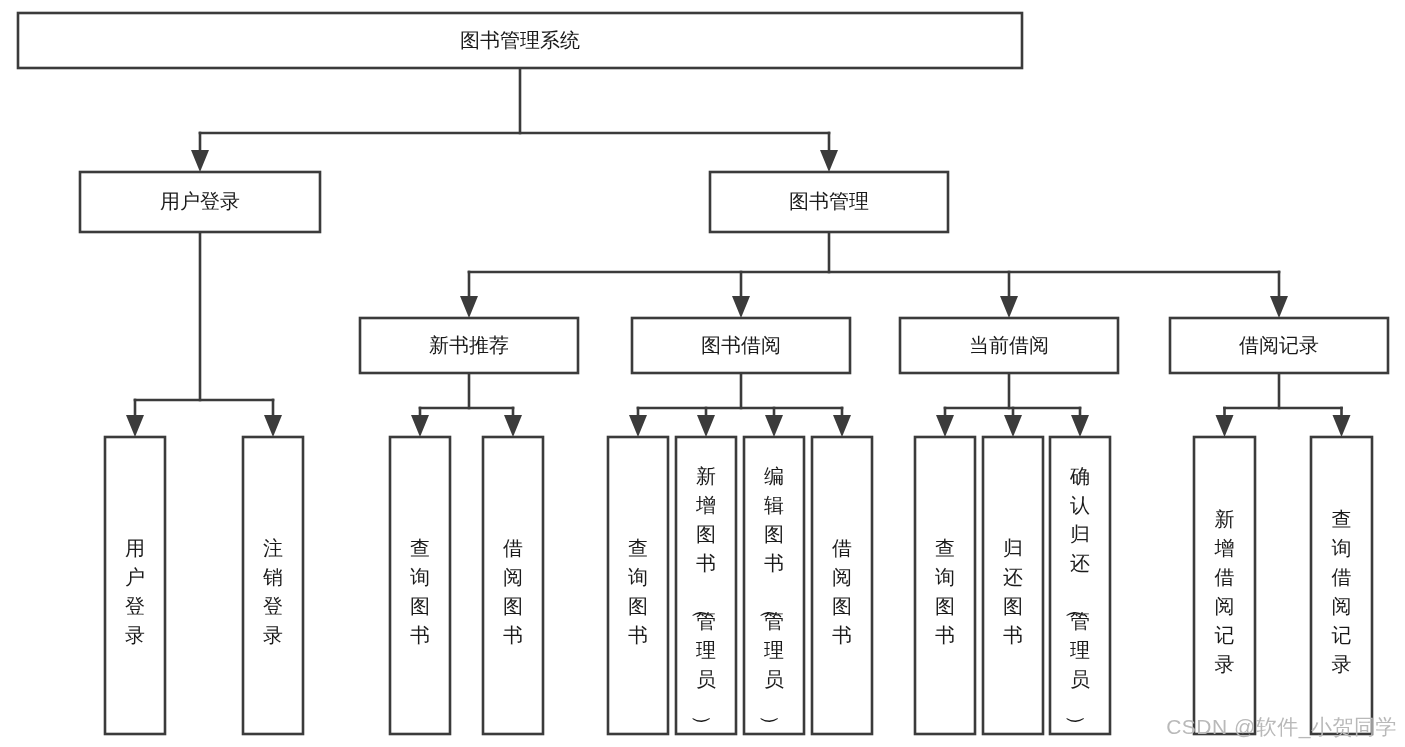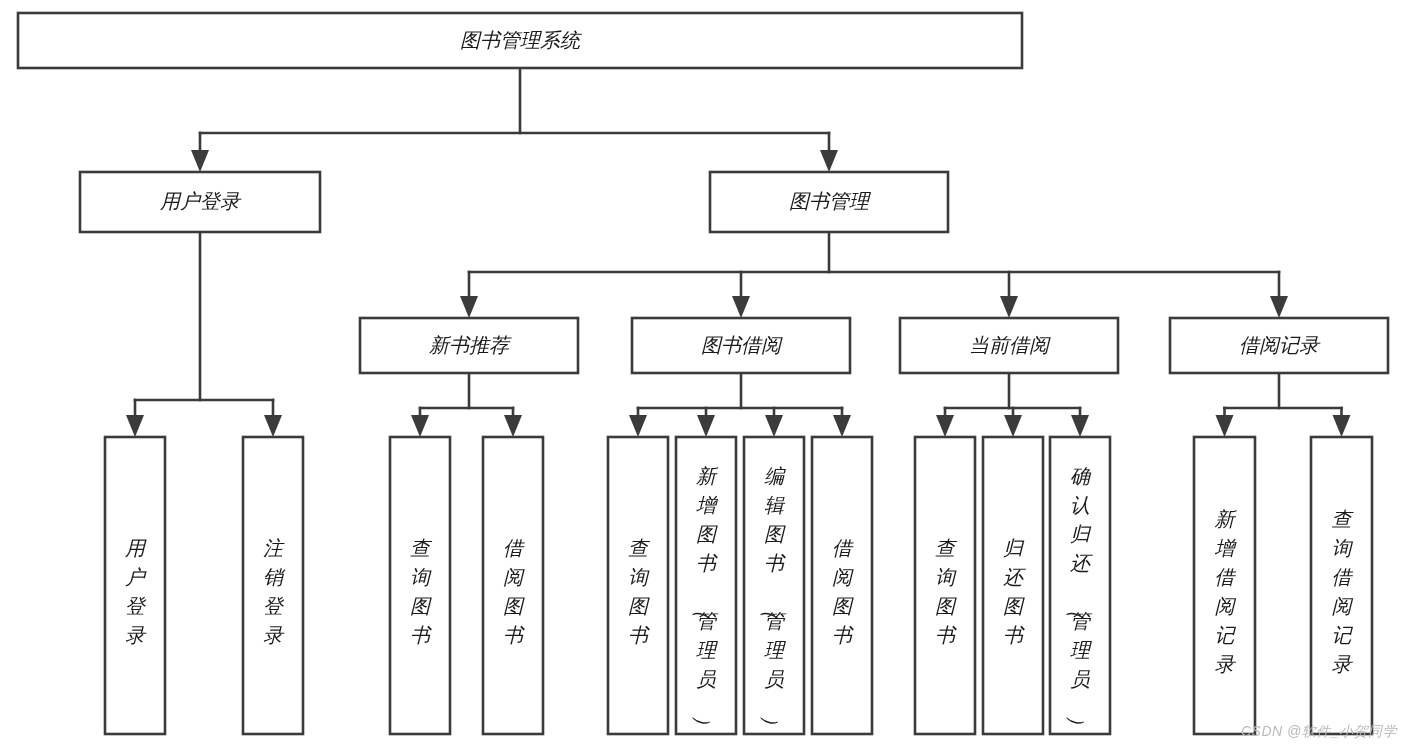--- a/index.html
+++ b/index.html
@@ -11,21 +11,20 @@
     width: 1405px;
     height: 747px;
     font-family: "Liberation Sans", "DejaVu Sans", sans-serif;
     overflow: hidden;
     position: relative;
   }
   #diagram-root {
     position: relative;
     width: 1405px;
     height: 747px;
-    font-style: italic;
   }
   svg#tree-svg {
     position: absolute;
     left: 0;
     top: 0;
     width: 1405px;
     height: 747px;
     display: block;
   }
   .node-box {
@@ -48,21 +47,21 @@
     font-size: 20px;
     fill: #1a1a1a;
     text-anchor: middle;
     dominant-baseline: middle;
   }
   .watermark {
     position: absolute;
     right: 8px;
     bottom: 6px;
     font-family: "Liberation Sans", "DejaVu Sans", sans-serif;
-    font-size: 14px;
+    font-size: 21px;
     color: #b9b9b9;
     letter-spacing: 0.5px;
     white-space: nowrap;
     user-select: none;
   }
 </style>
 </head>
 <body>
 
 <div id="diagram-root">

